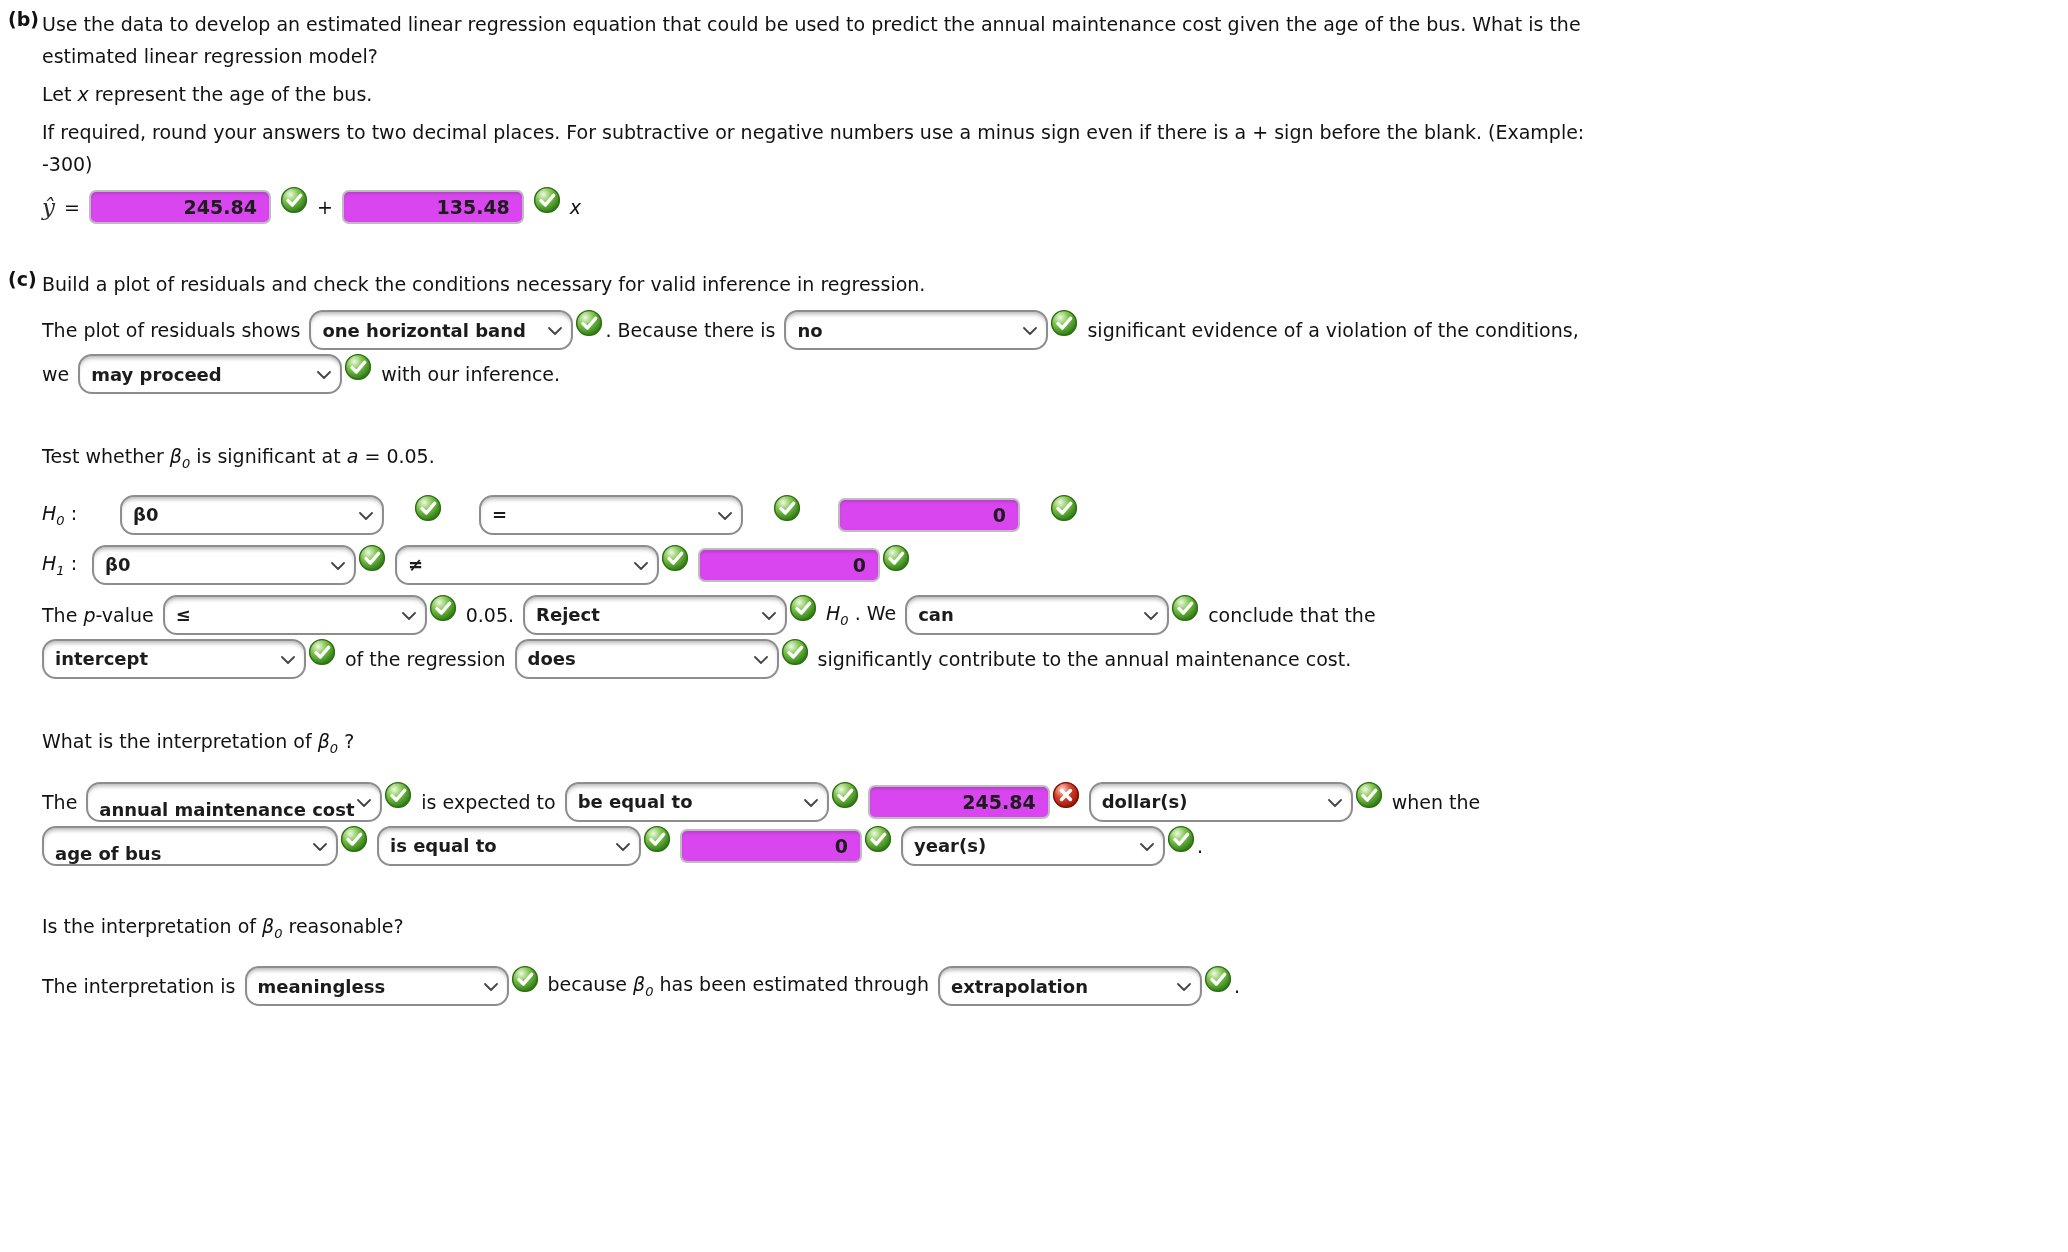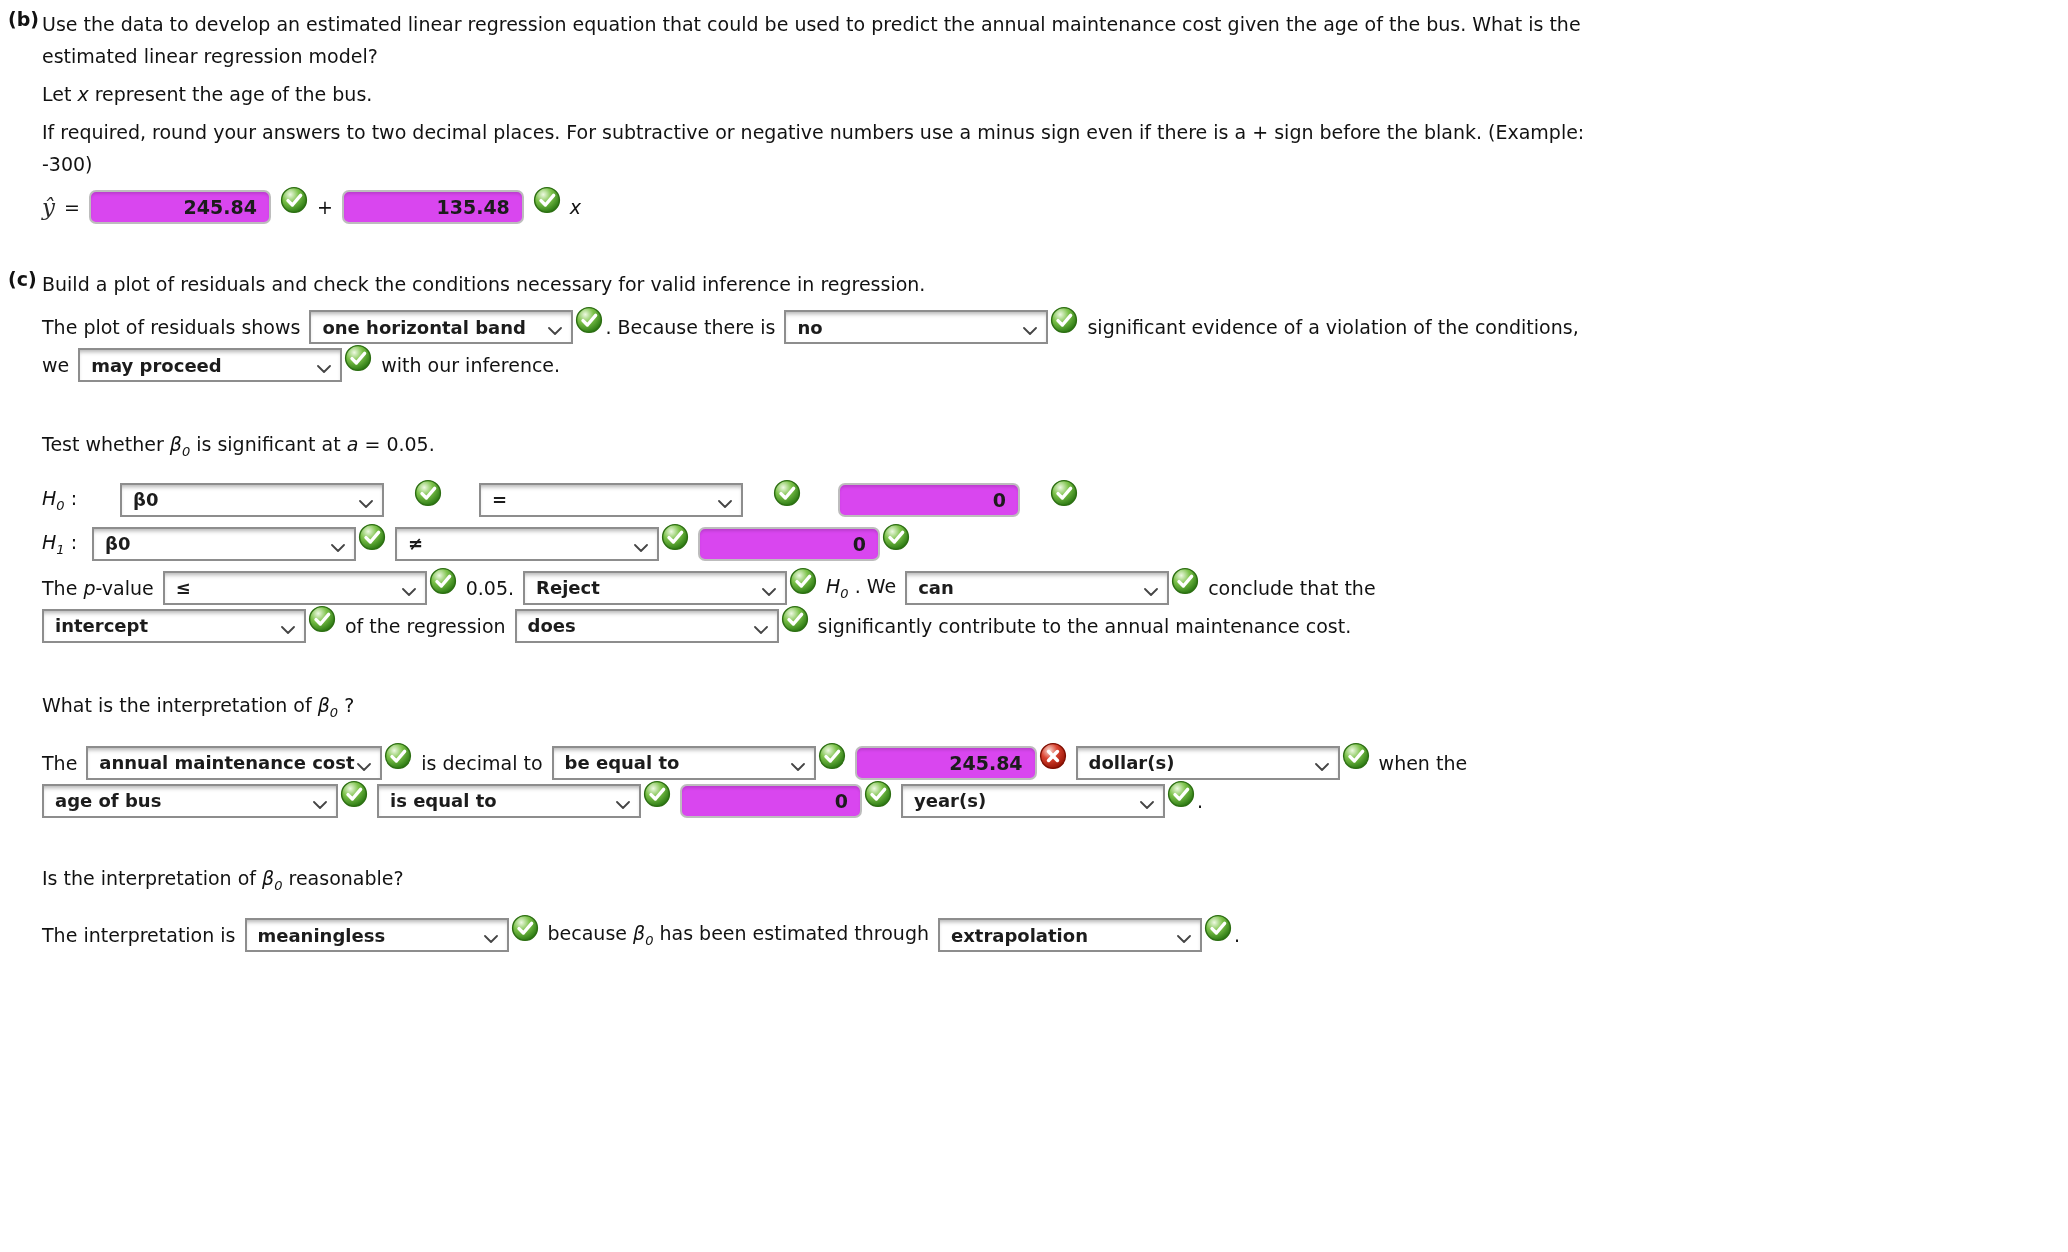--- a/index.html
+++ b/index.html
@@ -15,28 +15,28 @@
   .line { line-height:32px; white-space:nowrap; }
   .q { line-height:32px; white-space:nowrap; }
   i { font-style:italic; }
   sub { font-size:13px; }
   .row { display:flex; align-items:center; white-space:nowrap; }
   .row > * + * { margin-left:9px; }
   .tight { margin-left:2px !important; }
   
   .sel {
     position:relative; display:inline-flex; align-items:center;
-    height:34px; box-sizing:border-box;
-    border:2px solid #8d8d8d; border-radius:0; background:#fff;
+    height:40px; box-sizing:border-box;
+    border:2px solid #8d8d8d; border-radius:14px; background:#fff;
     box-shadow: inset 0 4px 4px -2px rgba(0,0,0,.30);
     padding:0 30px 0 11px; font-weight:bold; font-size:18px; color:#1c1c1c;
     cursor:default;
   }
   .w-std  { width:264px; }
-  .w-wide { width:296px; }
+  .w-wide { width:296px;align-items:flex-end; }
   .chev { position:absolute; right:9px; top:15px; width:14px; height:8px; }
   
   .inp {
     width:182px; height:34px; box-sizing:border-box;
     border:2px solid #bdbdbd; border-radius:7px; background:#d946ef;
     box-shadow: inset 0 3px 3px -1px rgba(0,0,0,.14);
     font-family:"DejaVu Sans","Liberation Sans",sans-serif;
     font-weight:bold; font-size:19px; color:#1c1c1c;
     text-align:right; padding:0 12px;
   }
@@ -267,21 +267,21 @@
     <span>The</span>
     <span class="sel w-wide">
       <span>annual maintenance cost</span>
       <svg class="chev">
           <use href="#icon-chev"></use>
         </svg>
     </span>
     <svg class="mark tight">
         <use href="#icon-check"></use>
       </svg>
-    <span>is decimal to</span>
+    <span>is expected to</span>
     <span class="sel w-std">
       <span>be equal to</span>
       <svg class="chev">
           <use href="#icon-chev"></use>
         </svg>
     </span>
     <svg class="mark tight">
         <use href="#icon-check"></use>
       </svg>
     <input class="inp" value="245.84" style="">

